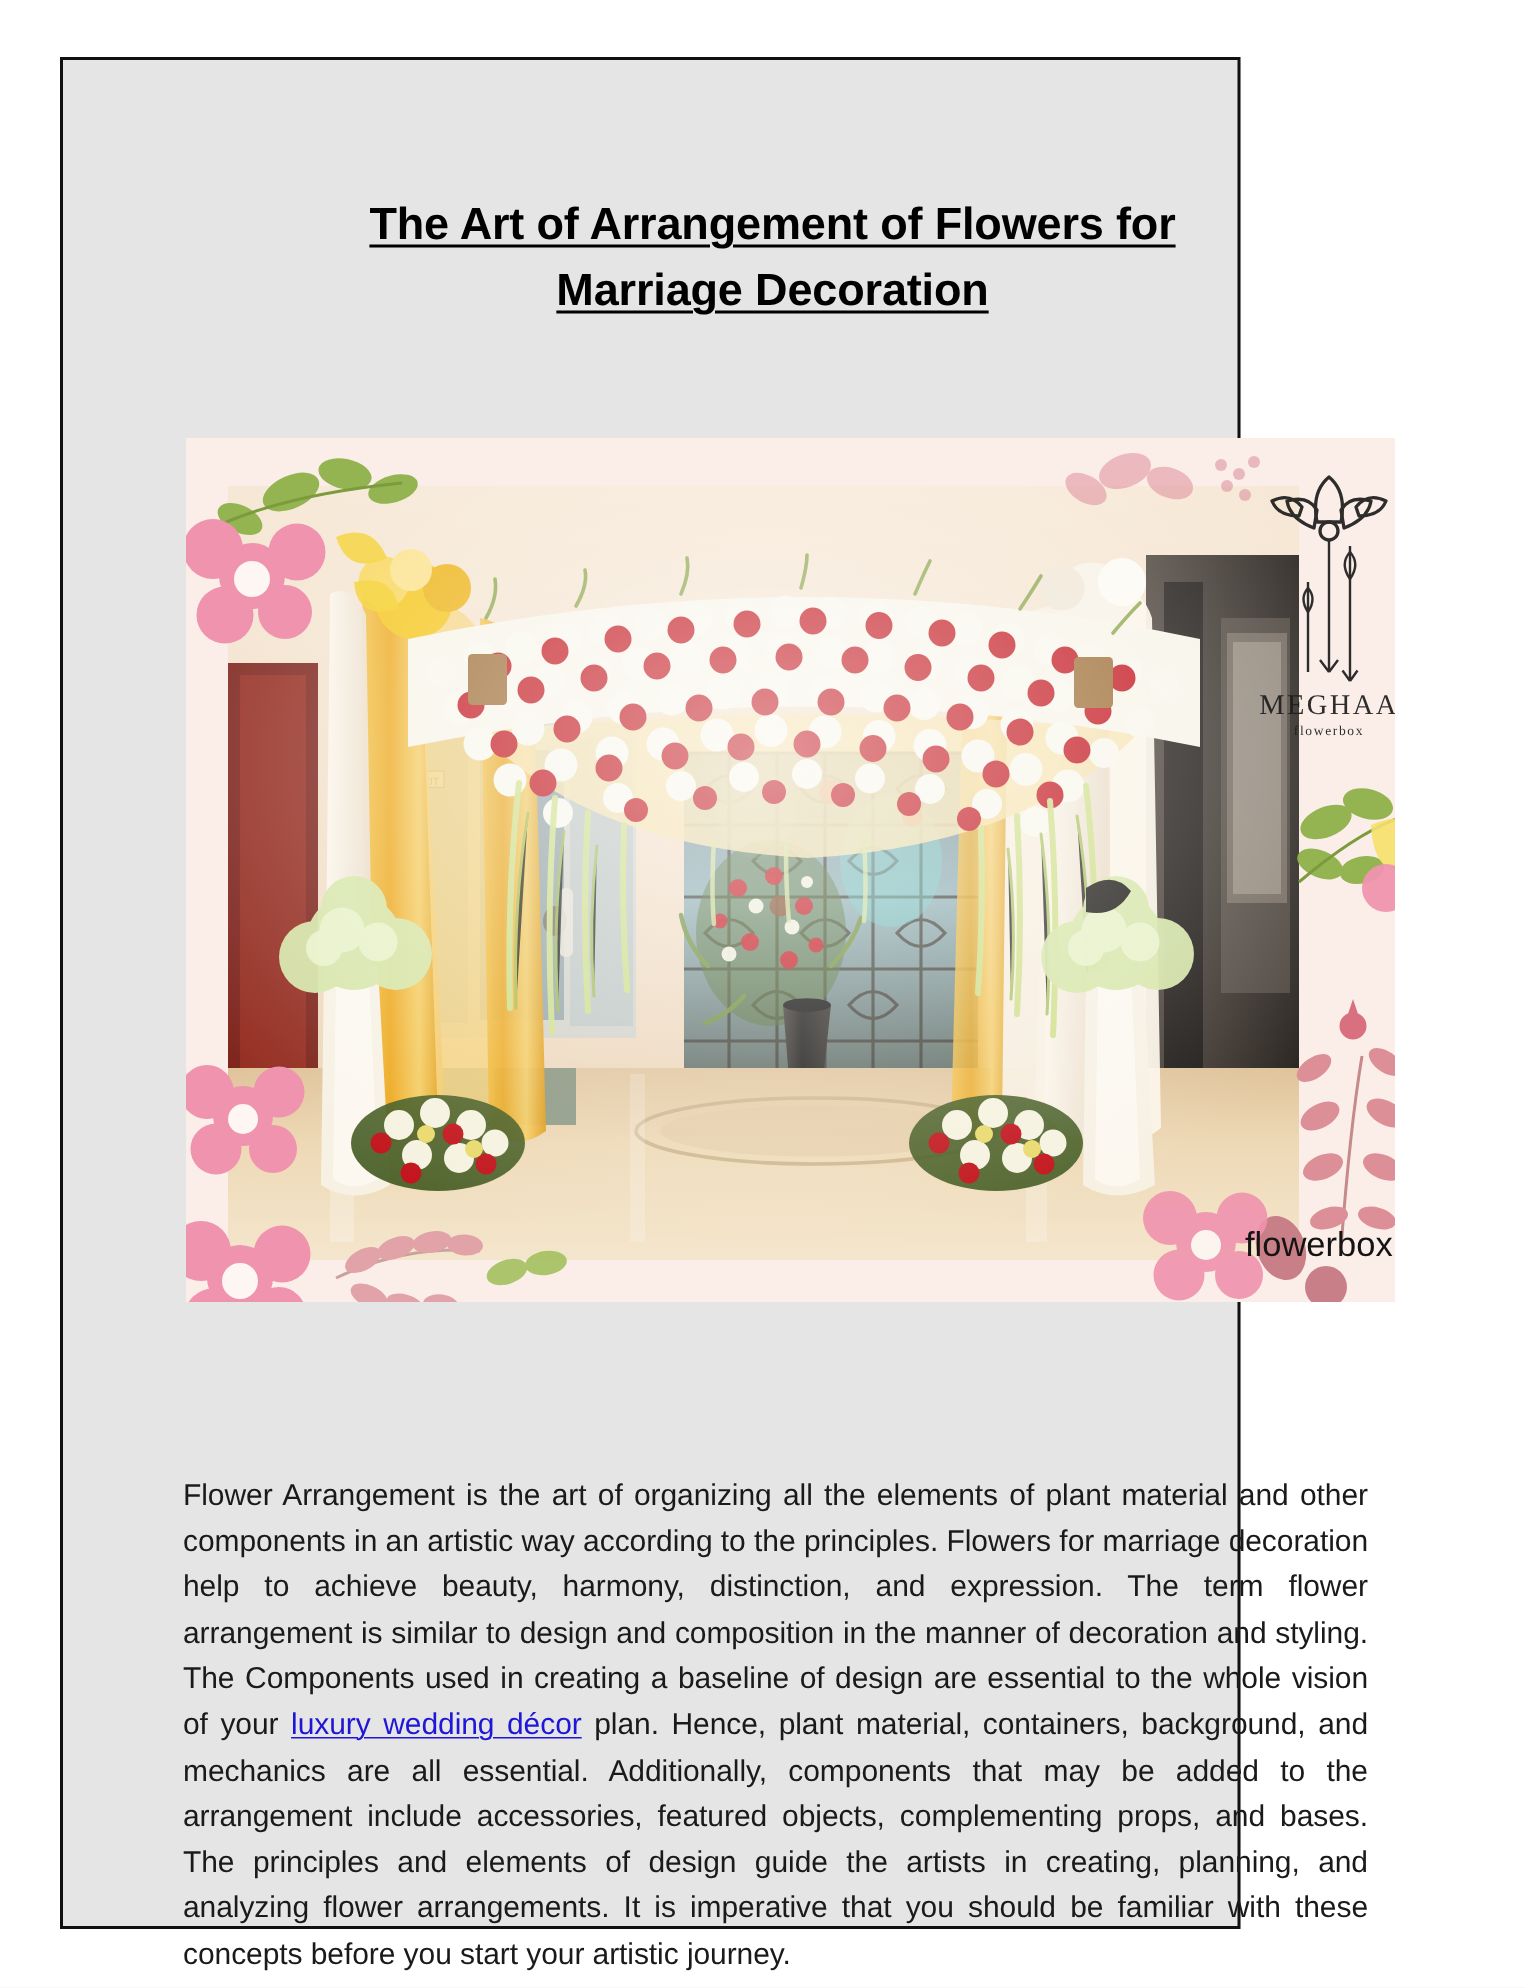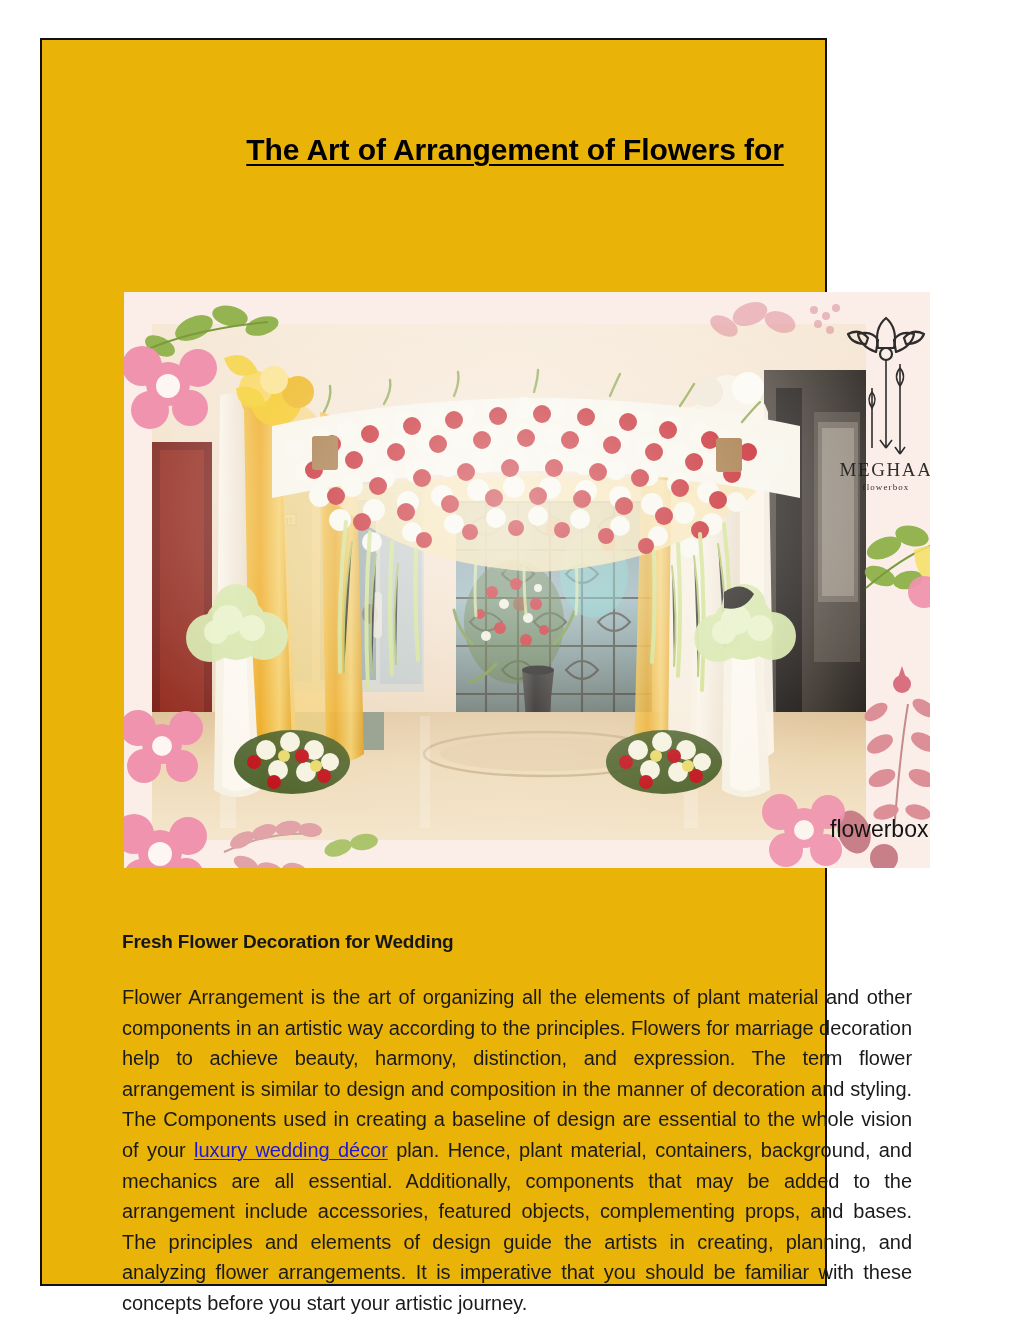--- a/index.html
+++ b/index.html
@@ -17,21 +17,21 @@
   }
 
   
   .page-sheet {
     position: absolute;
     left: 40px;
     top: 38px;
     width: 787px;
     height: 1248px;
     border: 2px solid #111111;
-    background: #eab308;
+    background: #e5e5e5;
     box-sizing: border-box;
   }
 
   .page-inner {
     position: absolute;
     left: 0; top: 0; right: 0; bottom: 0;
   }
 
   
   .doc-title {
@@ -104,20 +104,21 @@
   }
 </style>
 </head>
 <body>
 
 <div class="page-sheet">
   <div class="page-inner">
 
     <div class="doc-title">
       <span class="title-row"><span class="title-line">The Art of Arrangement of Flowers for</span></span>
+      <span class="title-row"><span class="title-line">Marriage Decoration</span></span>
     </div>
 
     <div class="photo-frame">
       <div class="photo">
         <svg viewBox="0 0 806 576" preserveAspectRatio="none">
           <defs>
             <linearGradient id="wallGrad" x1="0" y1="0" x2="0" y2="1">
               <stop offset="0%" stop-color="#f6e7d4"></stop>
               <stop offset="55%" stop-color="#f1ddc6"></stop>
               <stop offset="100%" stop-color="#e7cfae"></stop>
@@ -650,18 +651,17 @@
             </g>
             <text x="762" y="184" font-family="Liberation Serif, serif" font-size="19" letter-spacing="1.6" fill="#1d1d1d" text-anchor="middle">MEGHAA</text>
             <text x="762" y="198" font-family="Liberation Serif, serif" font-size="9" letter-spacing="1.1" fill="#1d1d1d" text-anchor="middle">flowerbox</text>
           </g>
 
           <text x="706" y="545" font-family="Liberation Sans, sans-serif" font-size="23" fill="#141414">flowerbox.in</text>
         </svg>
       </div>
     </div>
 
-    <h2 class="section-heading">Fresh Flower Decoration for Wedding</h2>
 
     <p class="body-paragraph"><span>Flower Arrangement is the art of organizing all the elements of plant material and other components in an artistic way according to the principles. Flowers for marriage decoration help to achieve beauty, harmony, distinction, and expression. The term flower arrangement is similar to design and composition in the manner of decoration and styling. The Components used in creating a baseline of design are essential to the whole vision of your </span><a href="#" class="inline-link">luxury wedding décor</a><span> plan. Hence, plant material, containers, background, and mechanics are all essential. Additionally, components that may be added to the arrangement include accessories, featured objects, complementing props, and bases. The principles and elements of design guide the artists in creating, planning, and analyzing flower arrangements. It is imperative that you should be familiar with these concepts before you start your artistic journey.</span></p>
 
   </div>
 </div>
 
 </body></html>

